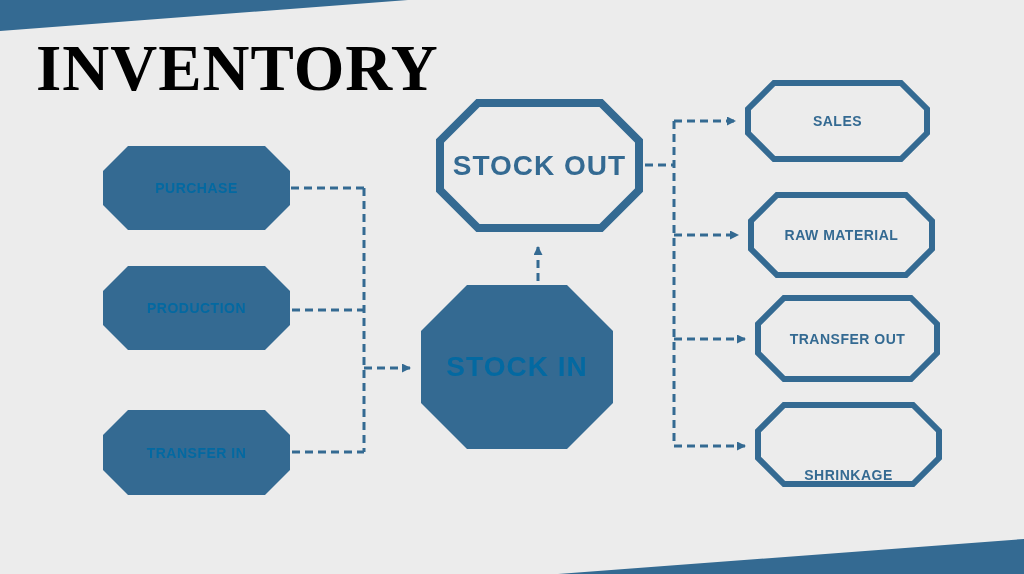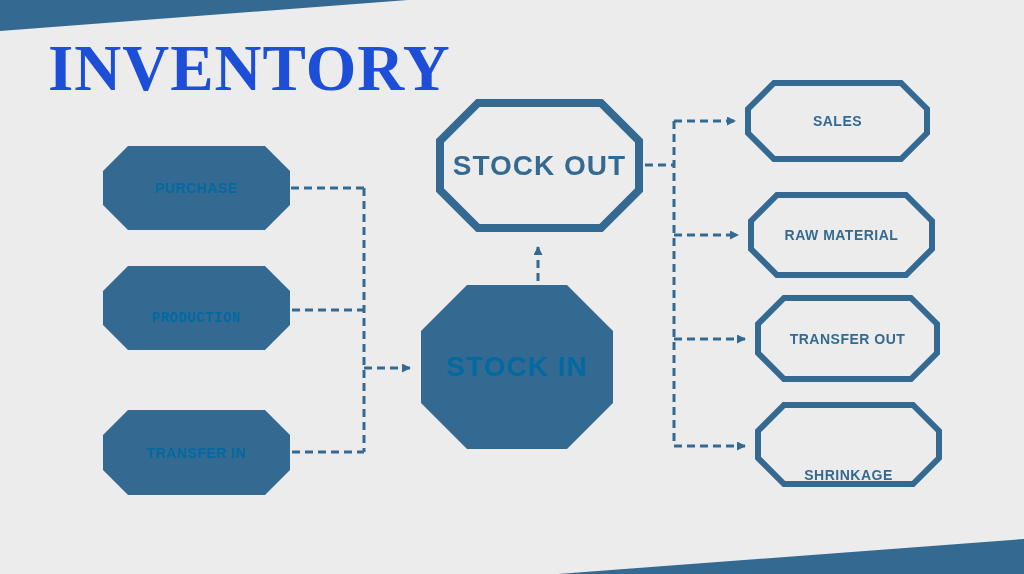--- a/index.html
+++ b/index.html
@@ -5,26 +5,26 @@
   html,body{margin:0;padding:0;background:#d9d9d9;}
   .slide{
     position:relative;
     width:1024px;height:574px;
     background:#ececec;
     overflow:hidden;
     font-family:"Liberation Sans", sans-serif;
   }
   .layer{position:absolute;left:0;top:0;width:1024px;height:574px;}
   .title{
-    position:absolute;left:48px;top:36px;
+    position:absolute;left:36px;top:36px;
     font-family:"Liberation Serif", serif;
     font-weight:700;
     font-size:65px;
     letter-spacing:1px;
-    color:#1d4ed8;
+    color:#000000;
     line-height:1.0;
     user-select:none;
   }
   .node-label{
     position:absolute;
     display:flex;align-items:center;justify-content:center;
     text-align:center;
     font-weight:700;
     letter-spacing:0.5px;
     pointer-events:none;
@@ -76,21 +76,21 @@
 
     <polygon points="774,83 901,83 927,109 927,133 901,159 774,159 748,133 748,109" fill="#ececec" stroke="#346a92" stroke-width="6"></polygon>
     <polygon points="777,195 906,195 932,221 932,249 906,275 777,275 751,249 751,221" fill="#ececec" stroke="#346a92" stroke-width="6"></polygon>
     <polygon points="784,298 911,298 937,324 937,353 911,379 784,379 758,353 758,324" fill="#ececec" stroke="#346a92" stroke-width="6"></polygon>
     <polygon points="784,405 913,405 939,431 939,458 913,484 784,484 758,458 758,431" fill="#ececec" stroke="#346a92" stroke-width="6"></polygon>
   </svg>
 
   <div class="title">INVENTORY</div>
 
   <div class="node-label lbl-small txt-light" style="left:103px;top:146px;width:187px;height:84px;">PURCHASE</div>
-  <div class="node-label lbl-small txt-light" style="left:103px;top:276px;width:187px;height:84px;font-family:Liberation Mono, monospace;">PRODUCTION</div>
+  <div class="node-label lbl-small txt-light" style="left:103px;top:266px;width:187px;height:84px;">PRODUCTION</div>
   <div class="node-label lbl-small txt-light" style="left:103px;top:410px;width:187px;height:85px;">TRANSFER IN</div>
 
   <div class="node-label lbl-big txt-light" style="left:421px;top:285px;width:192px;height:164px;">STOCK IN</div>
   <div class="node-label lbl-big txt-accent" style="left:437px;top:99px;width:205px;height:133px;">STOCK OUT</div>
 
   <div class="node-label lbl-small txt-accent" style="left:745px;top:80px;width:185px;height:82px;">SALES</div>
   <div class="node-label lbl-small txt-accent" style="left:748px;top:192px;width:187px;height:86px;">RAW MATERIAL</div>
   <div class="node-label lbl-small txt-accent" style="left:755px;top:295px;width:185px;height:87px;">TRANSFER OUT</div>
   <div class="node-label lbl-small txt-accent" style="left:755px;top:402px;width:187px;height:85px;margin-top:30px;">SHRINKAGE</div>
 

